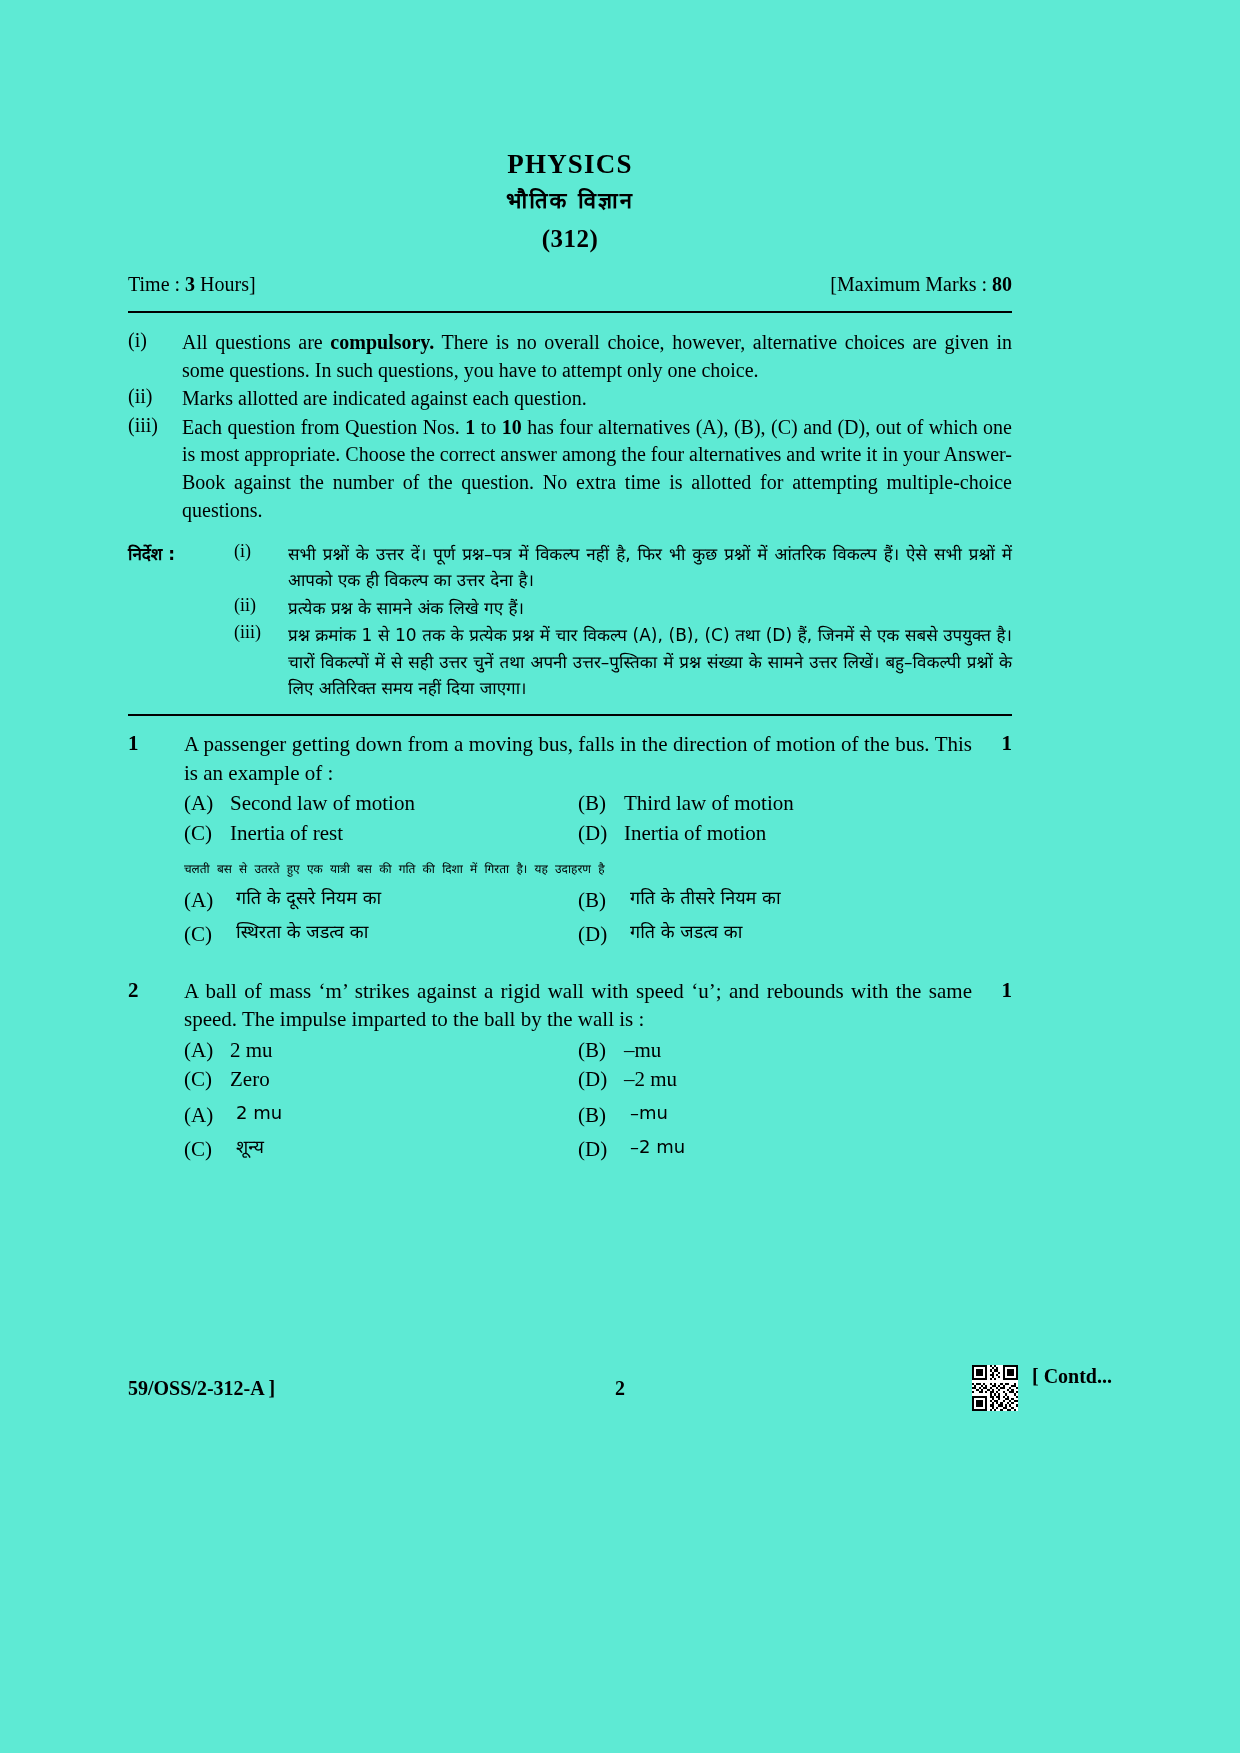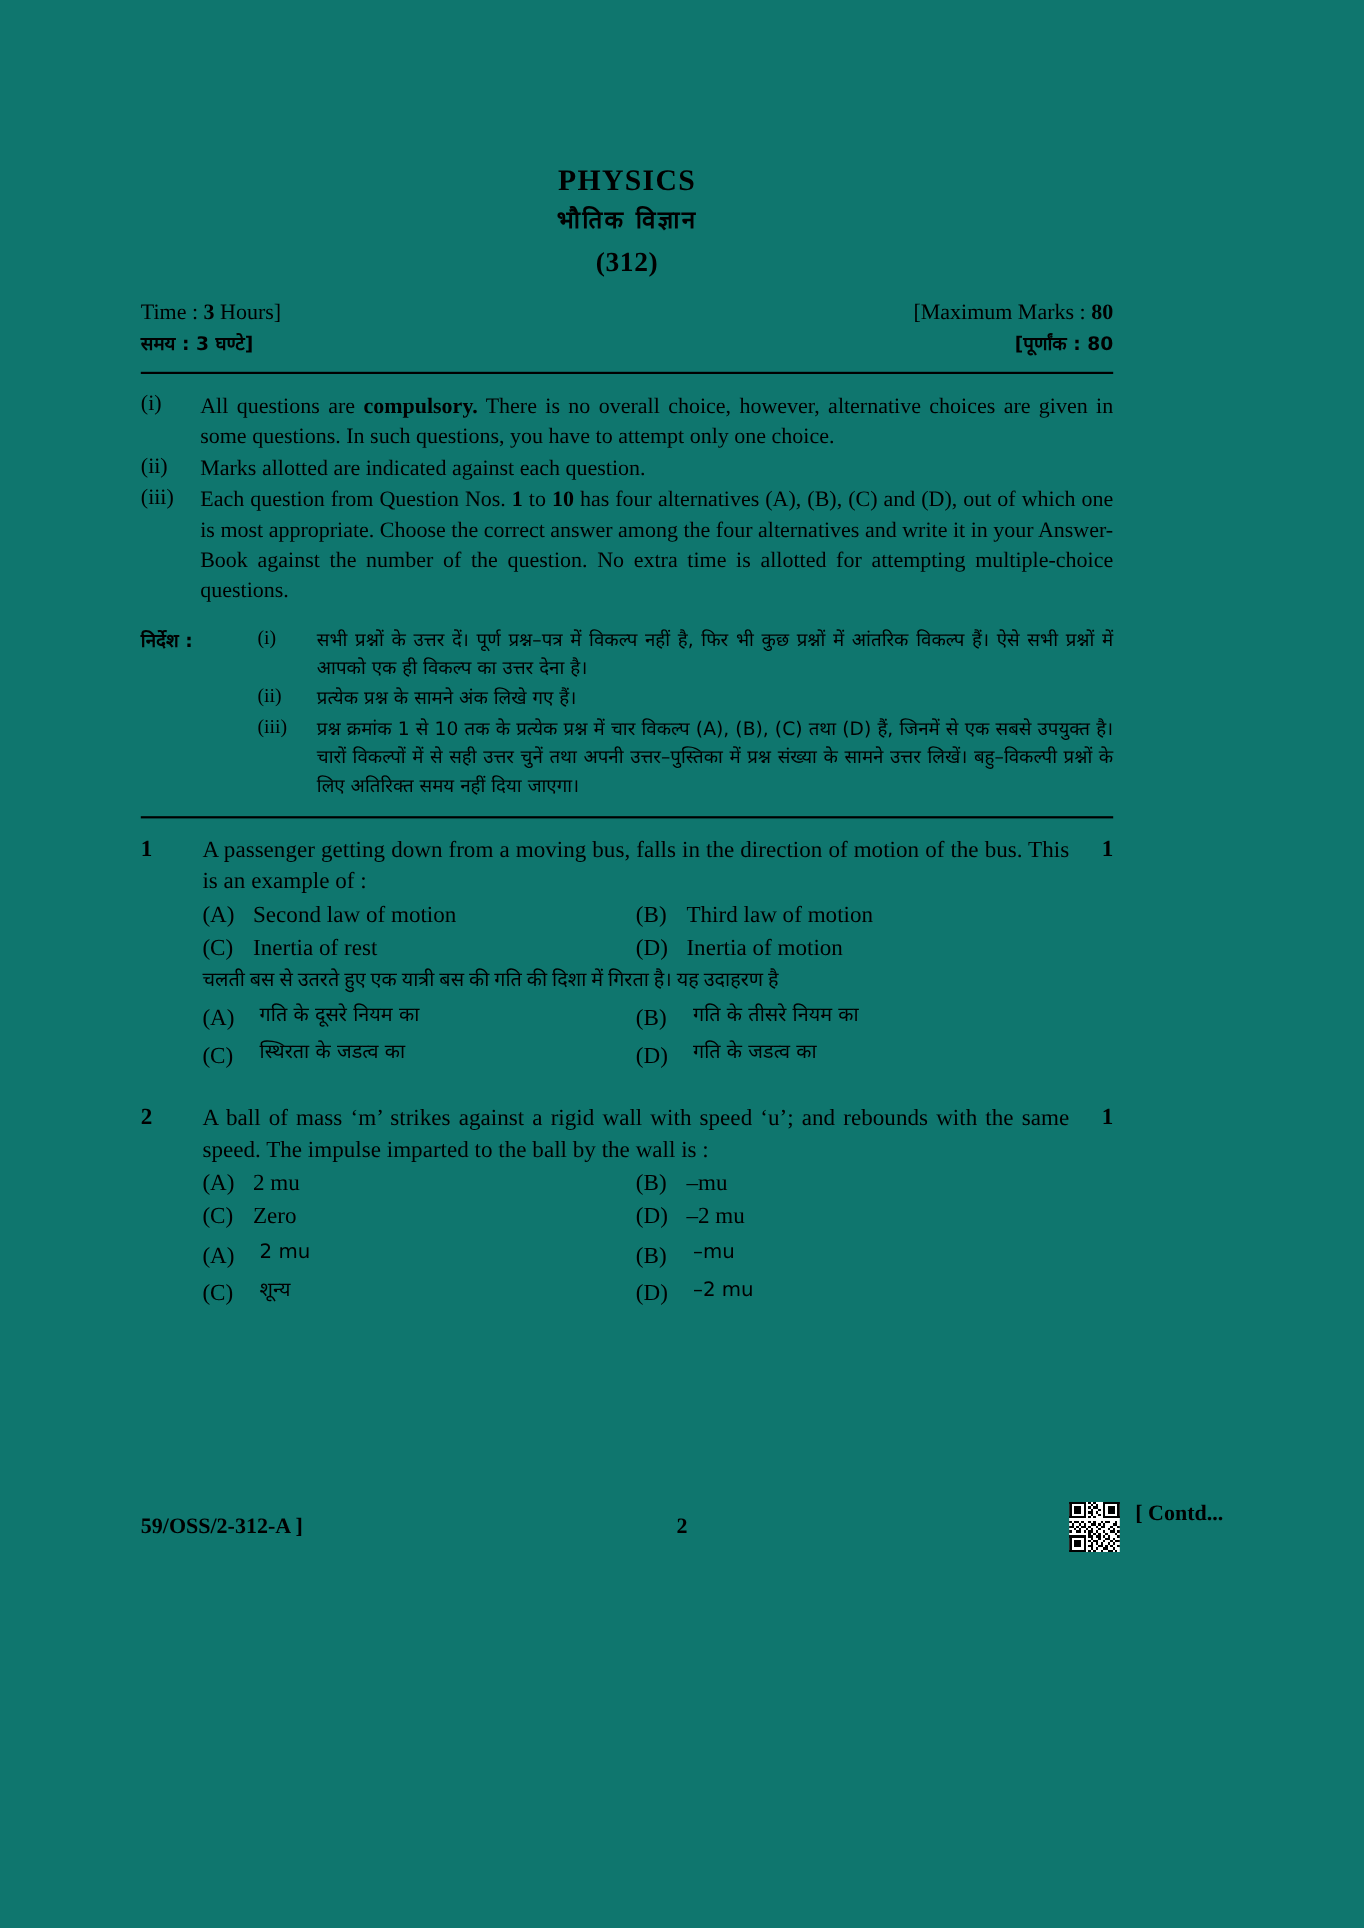--- a/index.html
+++ b/index.html
@@ -9,21 +9,21 @@
   }
   body {
     font-family: "Liberation Serif", "DejaVu Serif", serif;
     color: #000000;
   }
   .page {
     position: relative;
     width: 1240px;
     height: 1753px;
     margin: 0 auto;
-    background: #0f766e;
+    background: #5eead4;
     overflow: hidden;
   }
   .sheet {
     position: absolute;
     left: 128px;
     top: 0;
     width: 884px;
   }
 
   
@@ -142,24 +142,24 @@
     font-weight: bold;
     padding-top: 1px;
   }
   .q-stem {
     font-size: 21px;
     line-height: 1.36;
     text-align: justify;
     text-align-last: left;
   }
   .q-stem-hi {
-    font-family: Liberation Serif, serif;
-    font-size: 18px;
+    font-family: Liberation Mono, monospace;
+    font-size: 12px;
     line-height: 1.55;
-    margin-top: 1px;
+    margin-top: 12px;
     text-align: justify;
     text-align-last: left;
   }
   .opts {
     margin-top: 2px;
   }
   .opt-row {
     display: flex;
   }
   .opt {
@@ -229,31 +229,20 @@
 
     <div class="meta">
       <div class="meta-row">
         <div class="left">
           <span>Time :</span>
           <span class="b">3</span>
           <span>Hours]</span>
         </div>
         <div class="right">
           <span>[Maximum  Marks :</span>
-          <span class="b">80</span>
-        </div>
-      </div>
-      <div class="meta-row hindi">
-        <div class="left">
-          <span>समय :</span>
-          <span class="b">3</span>
-          <span>घण्टे]</span>
-        </div>
-        <div class="right">
-          <span>[पूर्णांक :</span>
           <span class="b">80</span>
         </div>
       </div>
     </div>
 
     <hr class="rule">
 
     <div class="note-wrap">
       <div class="note-block">
         <div class="note-items">

